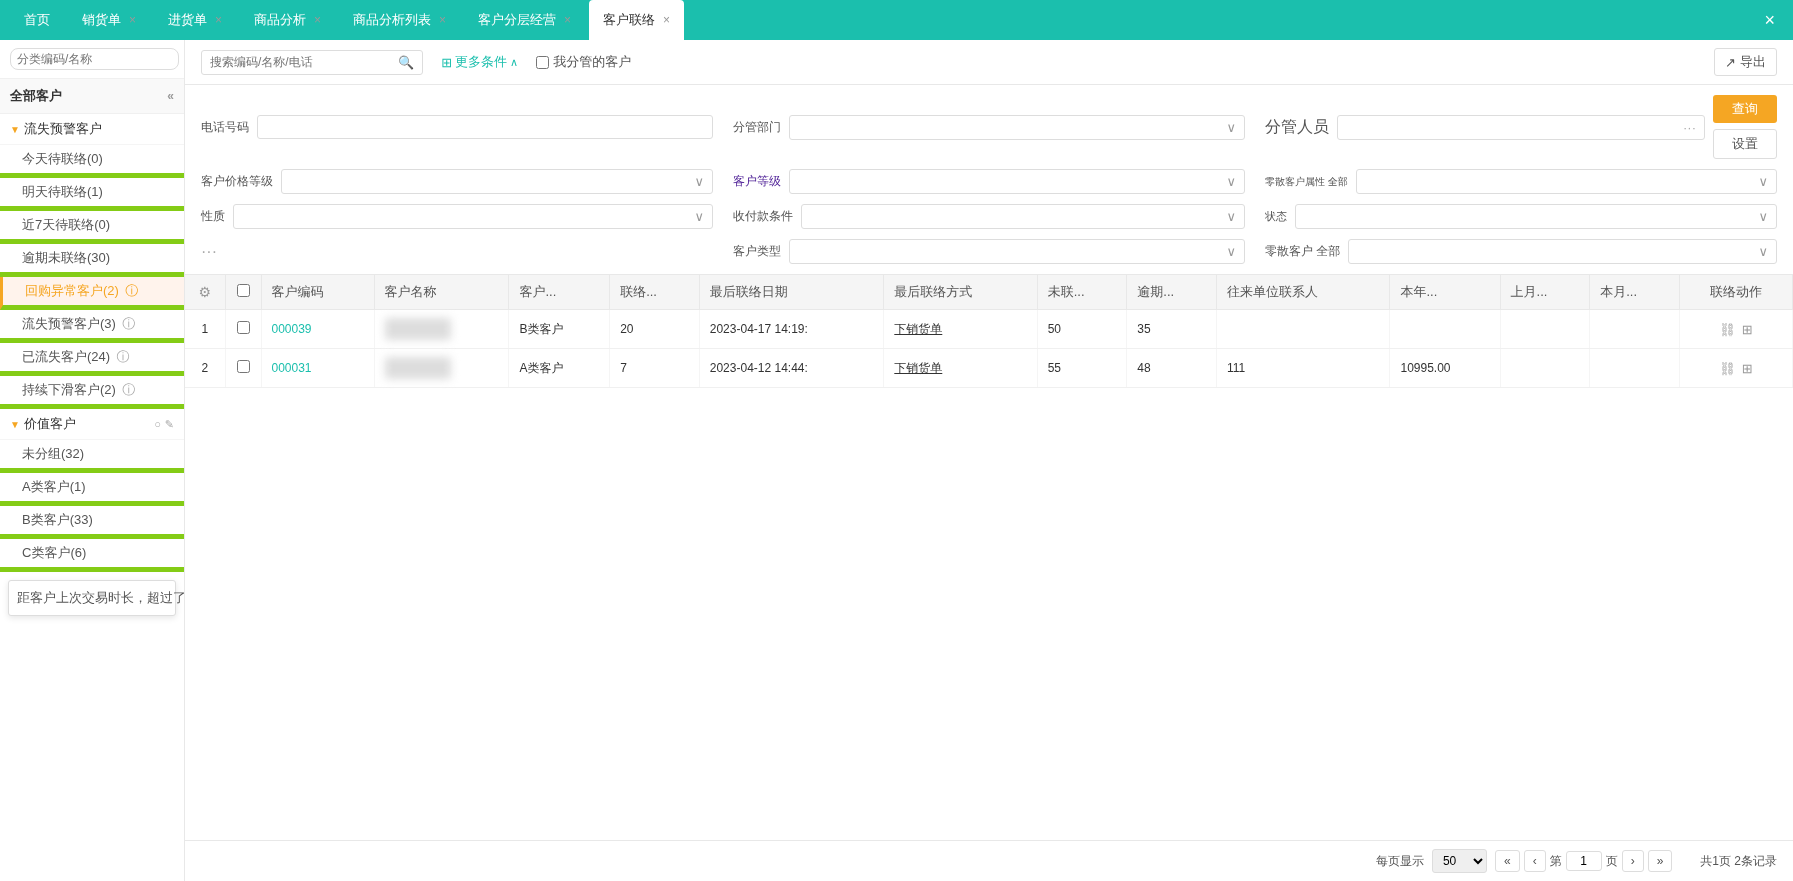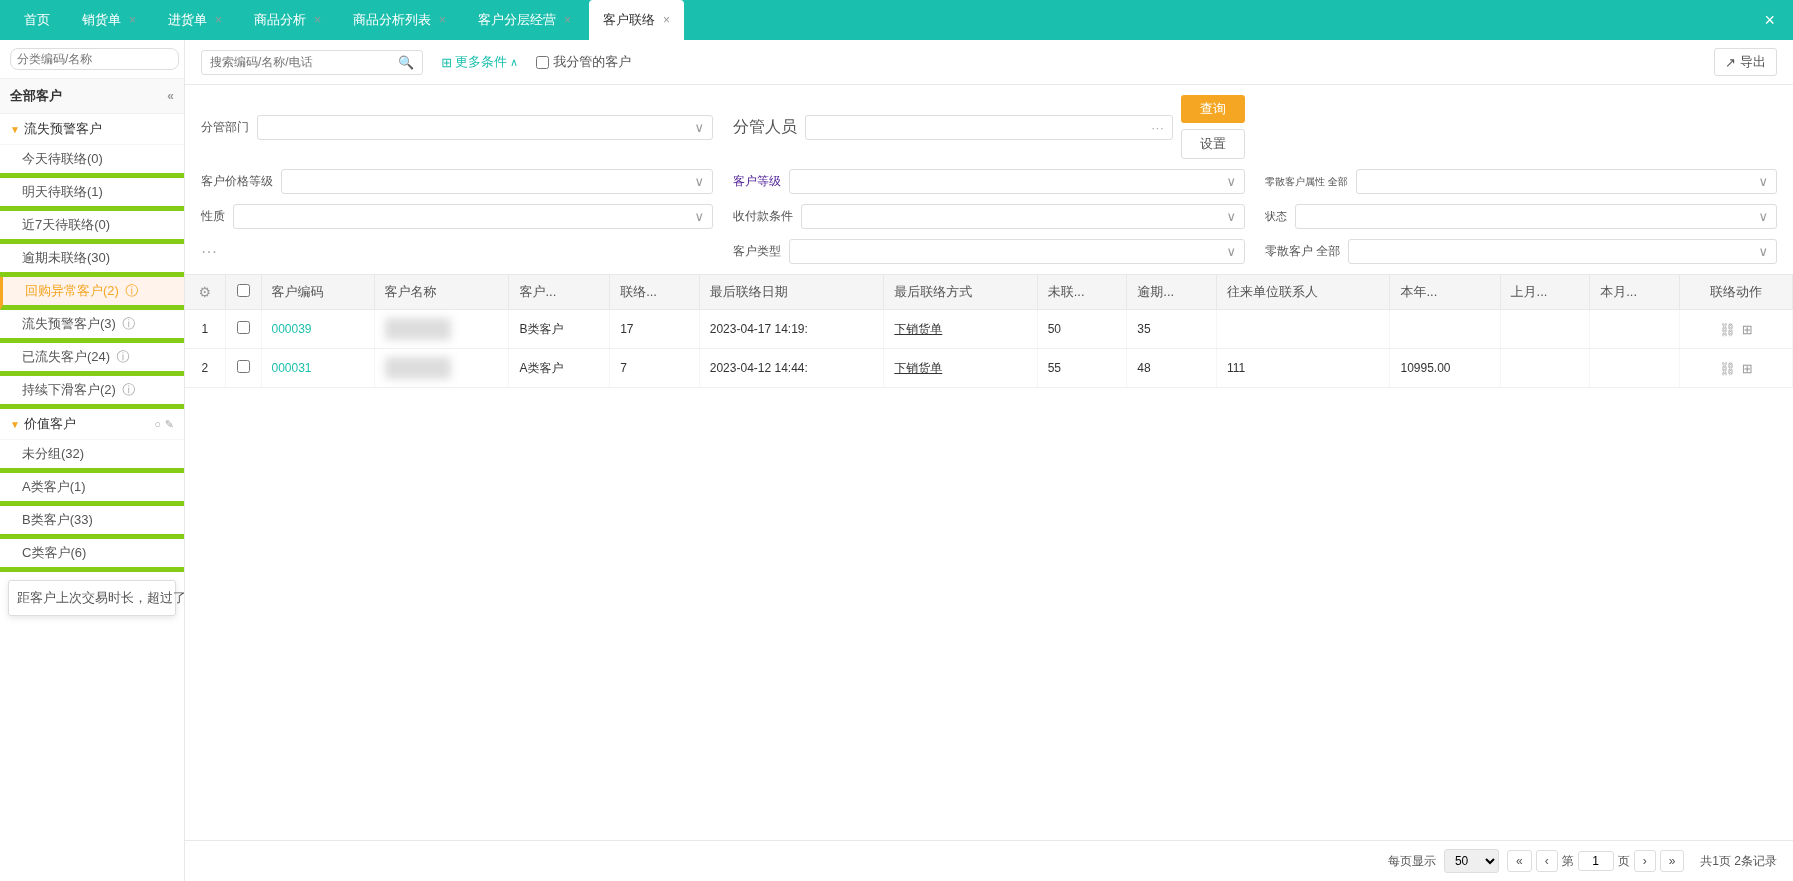--- a/index.html
+++ b/index.html
@@ -135,21 +135,21 @@
     .page-size-select {
       border: 1px solid #ddd; border-radius: 3px; padding: 3px 6px;
       font-size: 12px; outline: none; cursor: pointer;
     }
     .page-nav { display: flex; align-items: center; gap: 4px; }
     .page-btn {
       border: 1px solid #ddd; background: #fff; border-radius: 3px;
       padding: 3px 8px; cursor: pointer; font-size: 12px; color: #555;
     }
     .page-current-label { font-size: 12px; color: #555; }
-    .page-total { font-size: 12px; color: #555; margin-left: 8px; }
+    .page-total { font-size: 12px; color: #555; margin-left: 20px; }
 
     
     ::-webkit-scrollbar { width: 6px; height: 6px; }
     ::-webkit-scrollbar-thumb { background: #ccc; border-radius: 3px; }
     ::-webkit-scrollbar-track { background: #f5f5f5; }
   </style>
 </head>
 <body>
 
 <div class="top-nav">
@@ -277,20 +277,24 @@
       <div class="export-btn" style="margin-left:auto;">
         <span>↗</span>
         <span>导出</span>
       </div>
     </div>
 
     <div style="background:#fff; border-bottom:1px solid #e8e8e8; padding:10px 16px;">
 
       <div style="display:grid; grid-template-columns:1fr 1fr 1fr; gap:10px 20px; margin-bottom:10px; align-items:center;">
         <div style="display:flex; align-items:center; gap:8px;">
+          <span style="color:#555; font-size:12px; white-space:nowrap;">电话号码</span>
+          <input type="text" style="flex: 1 1 0%; border: 1px solid rgb(221, 221, 221); border-radius: 3px; padding: 4px 8px; font-size: 12px; outline: none;">
+        </div>
+        <div style="display:flex; align-items:center; gap:8px;">
           <span style="color:#555; font-size:12px; white-space:nowrap;">分管部门</span>
           <div style="flex:1; border:1px solid #ddd; border-radius:3px; padding:4px 8px; font-size:12px; background:#fff; display:flex; justify-content:space-between; align-items:center; cursor:pointer;">
             <span></span>
               <span style="color:#999;">∨</span>
           </div>
         </div>
         <div style="display:flex; align-items:center; gap:8px;">
           <span style="color:#555; font-size:16px; white-space:nowrap;">分管人员</span>
           <div style="flex:1; border:1px solid #ddd; border-radius:3px; padding:4px 8px; font-size:12px; background:#fff; display:flex; justify-content:space-between; align-items:center; cursor:pointer;">
             <span></span>
@@ -424,21 +428,21 @@
           </tr>
         </thead>
         <tbody>
 
           <tr>
             <td class="col-num">1</td>
             <td class="col-check"><input type="checkbox" style=""></td>
             <td style="color:#1bbfad; cursor:pointer;">000039</td>
             <td><span class="blurred" style="background:#ddd; color:transparent; border-radius:2px; padding:2px 20px; display:inline-block;">名称</span></td>
             <td>B类客户</td>
-            <td>17</td>
+            <td>20</td>
             <td>2023-04-17 14:19:</td>
             <td class="link-text">下销货单</td>
             <td>50</td>
             <td>35</td>
             <td></td>
             <td></td>
             <td></td>
             <td></td>
             <td class="col-action">
               <div class="action-icons">

